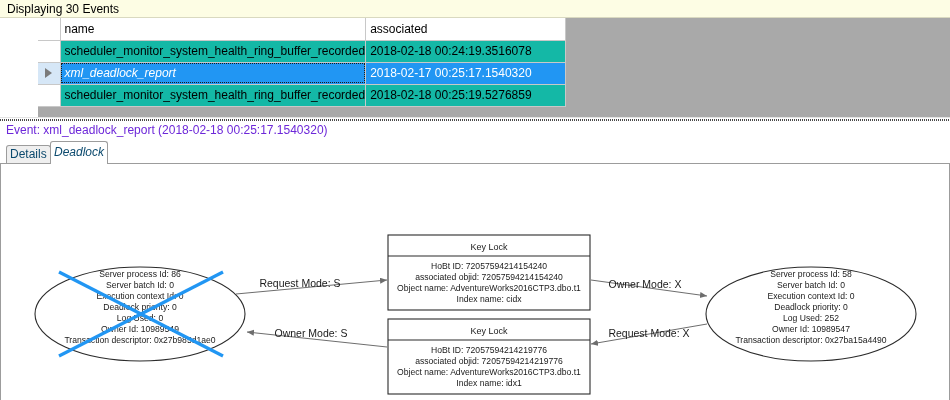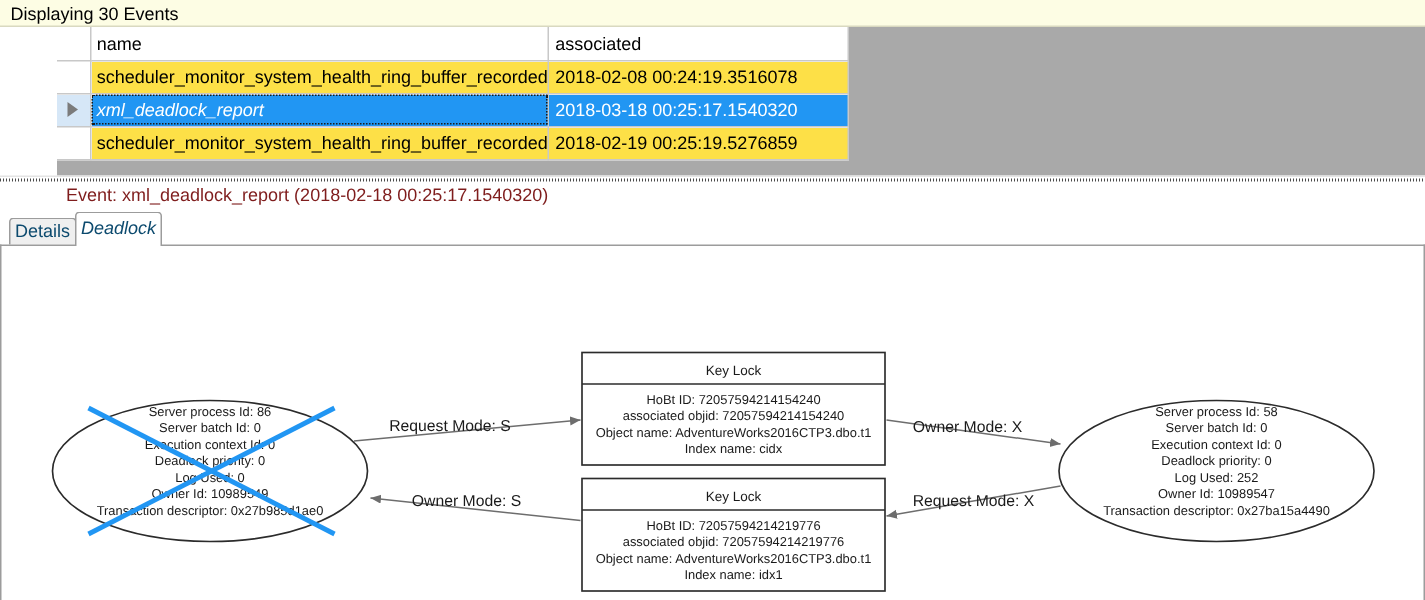--- a/index.html
+++ b/index.html
@@ -62,21 +62,21 @@
   .grid-table th, .grid-table td {
     height: 22px;
     padding: 0 0 0 4px;
     margin: 0;
     font-size: 12px;
     font-weight: normal;
     text-align: left;
     vertical-align: middle;
     border-right: 1px solid #c8c8c8;
     border-bottom: 1px solid #c8c8c8;
-    background: #fde047;
+    background: #14b8a6;
     white-space: nowrap;
     overflow: hidden;
     box-sizing: border-box;
   }
   .grid-table th {
     background: #ffffff;
     color: #000;
   }
   .grid-table th.sel-head,
   .grid-table td.sel-cell {
@@ -118,23 +118,22 @@
     background-repeat: repeat-x;
     border-top: 1px solid #e4e4e4;
     box-sizing: border-box;
   }
 
   
   .event-caption {
     position: absolute;
     left: 6px; top: 123px;
     font-size: 12px;
-    color: #7f1d1d;
+    color: #6d28d9;
     white-space: nowrap;
-    margin-left: 38px;
   }
 
   
   .tabstrip {
     position: absolute;
     left: 0; top: 141px;
     width: 950px; height: 23px;
   }
   .tab {
     position: absolute;
@@ -209,33 +208,33 @@
         <tr>
           <th class="sel-head"></th>
           <th>name</th>
           <th>associated</th>
         </tr>
       </thead>
       <tbody>
         <tr>
           <td class="sel-cell"></td>
           <td class="data">scheduler_monitor_system_health_ring_buffer_recorded</td>
-          <td class="data">2018-02-08 00:24:19.3516078</td>
+          <td class="data">2018-02-18 00:24:19.3516078</td>
         </tr>
         <tr class="row-selected">
           <td class="sel-cell">
             <span class="tri"></span>
           </td>
           <td class="data focus-cell">xml_deadlock_report</td>
-          <td class="data">2018-03-18 00:25:17.1540320</td>
+          <td class="data">2018-02-17 00:25:17.1540320</td>
         </tr>
         <tr>
           <td class="sel-cell"></td>
           <td class="data">scheduler_monitor_system_health_ring_buffer_recorded</td>
-          <td class="data">2018-02-19 00:25:19.5276859</td>
+          <td class="data">2018-02-18 00:25:19.5276859</td>
         </tr>
       </tbody>
     </table>
   </div>
 
   <div class="splitter"></div>
 
   <div class="event-caption">Event: xml_deadlock_report (2018-02-18 00:25:17.1540320)</div>
 
   <div class="tabstrip">

